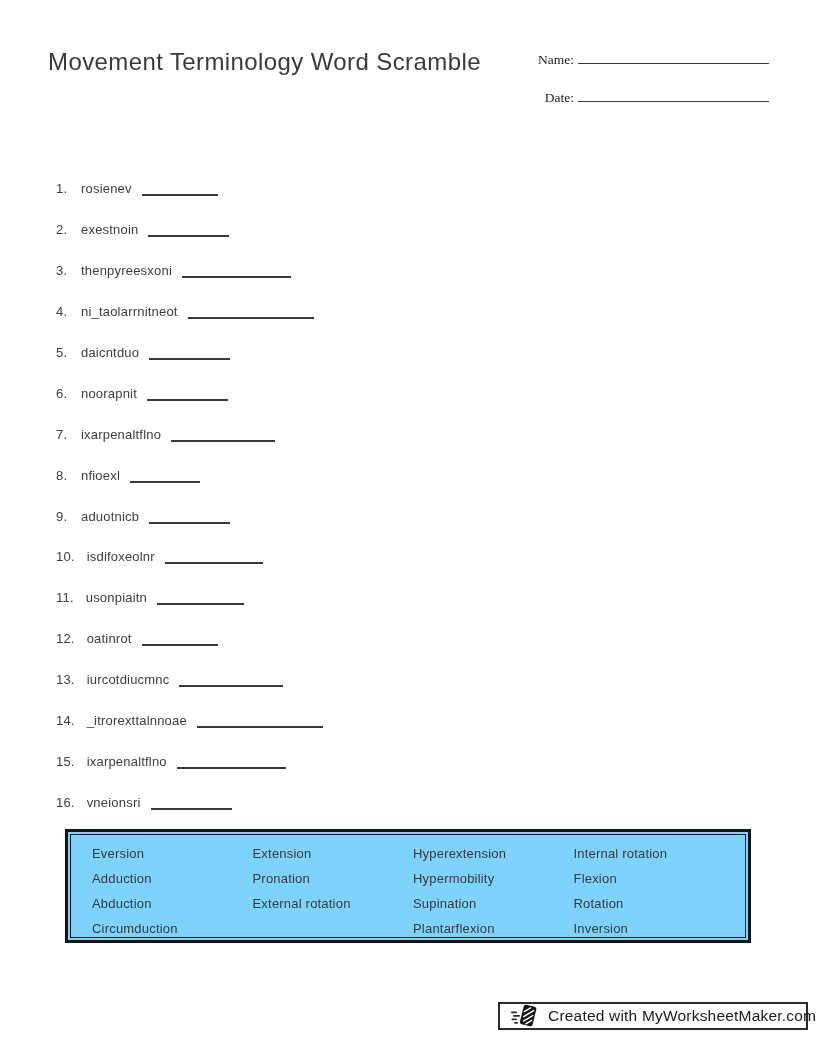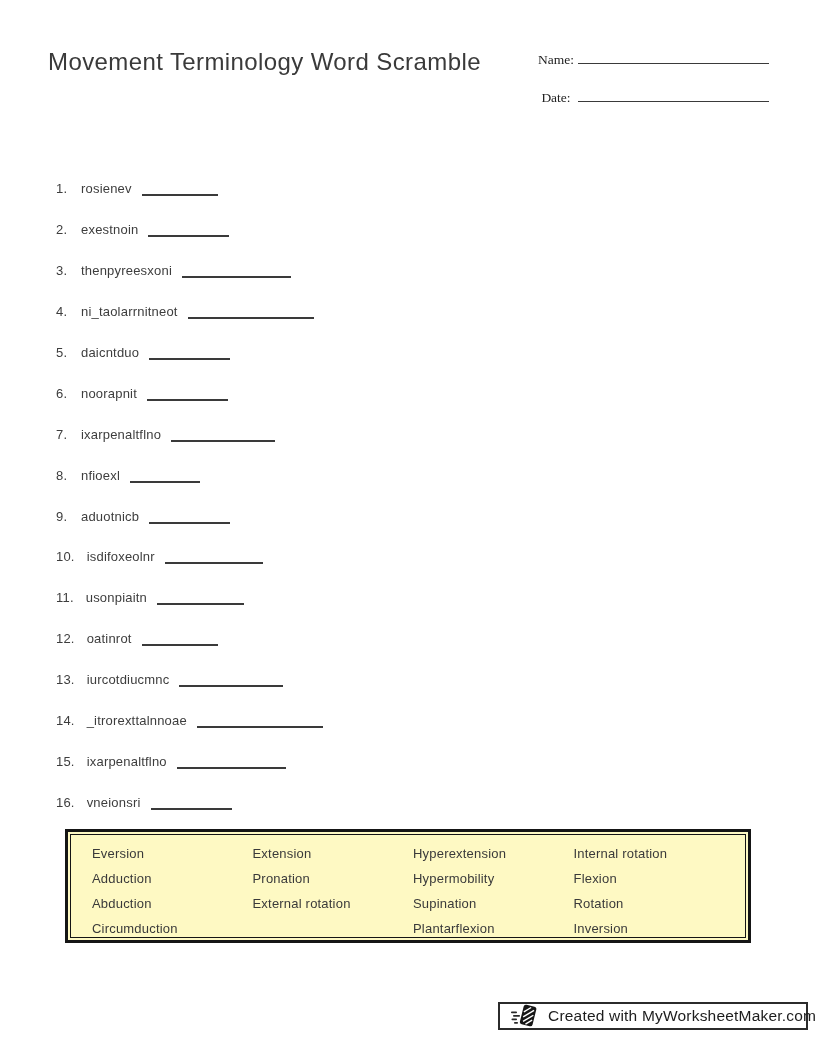--- a/index.html
+++ b/index.html
@@ -23,21 +23,21 @@
   }
 
   
   .fields { position: absolute; left: 538px; top: 50px; }
   .field-row {
     display: flex; align-items: baseline;
     font-family: "Liberation Serif", serif;
     font-size: 13.5px; color: #222;
   }
   .field-row + .field-row { margin-top: 21px; }
-  .field-label { display: inline-block; width: 36px; text-align: center; }
+  .field-label { display: inline-block; width: 36px; text-align: right; }
   .field-line {
     display: inline-block; width: 191px; height: 1em;
     border-bottom: 1.5px solid #3a3a3a;
     margin-left: 4px; margin-bottom: -5px;
   }
 
   
   .scramble-list {
     position: absolute; left: 48px; top: 172px;
     margin: 8px; padding: 0; list-style: none;
@@ -49,21 +49,21 @@
     display: inline-block; height: 10px;
     margin-left: 10px; margin-bottom: -3px;
     border-bottom: 2px solid #3a3a3a;
   }
 
   
   .word-bank {
     position: absolute; left: 65px; top: 829px;
     width: 686px; height: 114px;
     border: 3px solid #151515; padding: 2px;
-    background: #fef9c3;
+    background: #7dd3fc;
   }
   .word-bank-inner {
     width: 100%; height: 100%;
     border: 1px solid #151515;
     display: flex;
     padding: 6px 0 0 21px;
   }
   .wb-col { width: 160.5px; }
   .wb-word { line-height: 25px; font-size: 13px; color: #3a3a3a; letter-spacing: 0.2px; }
 

